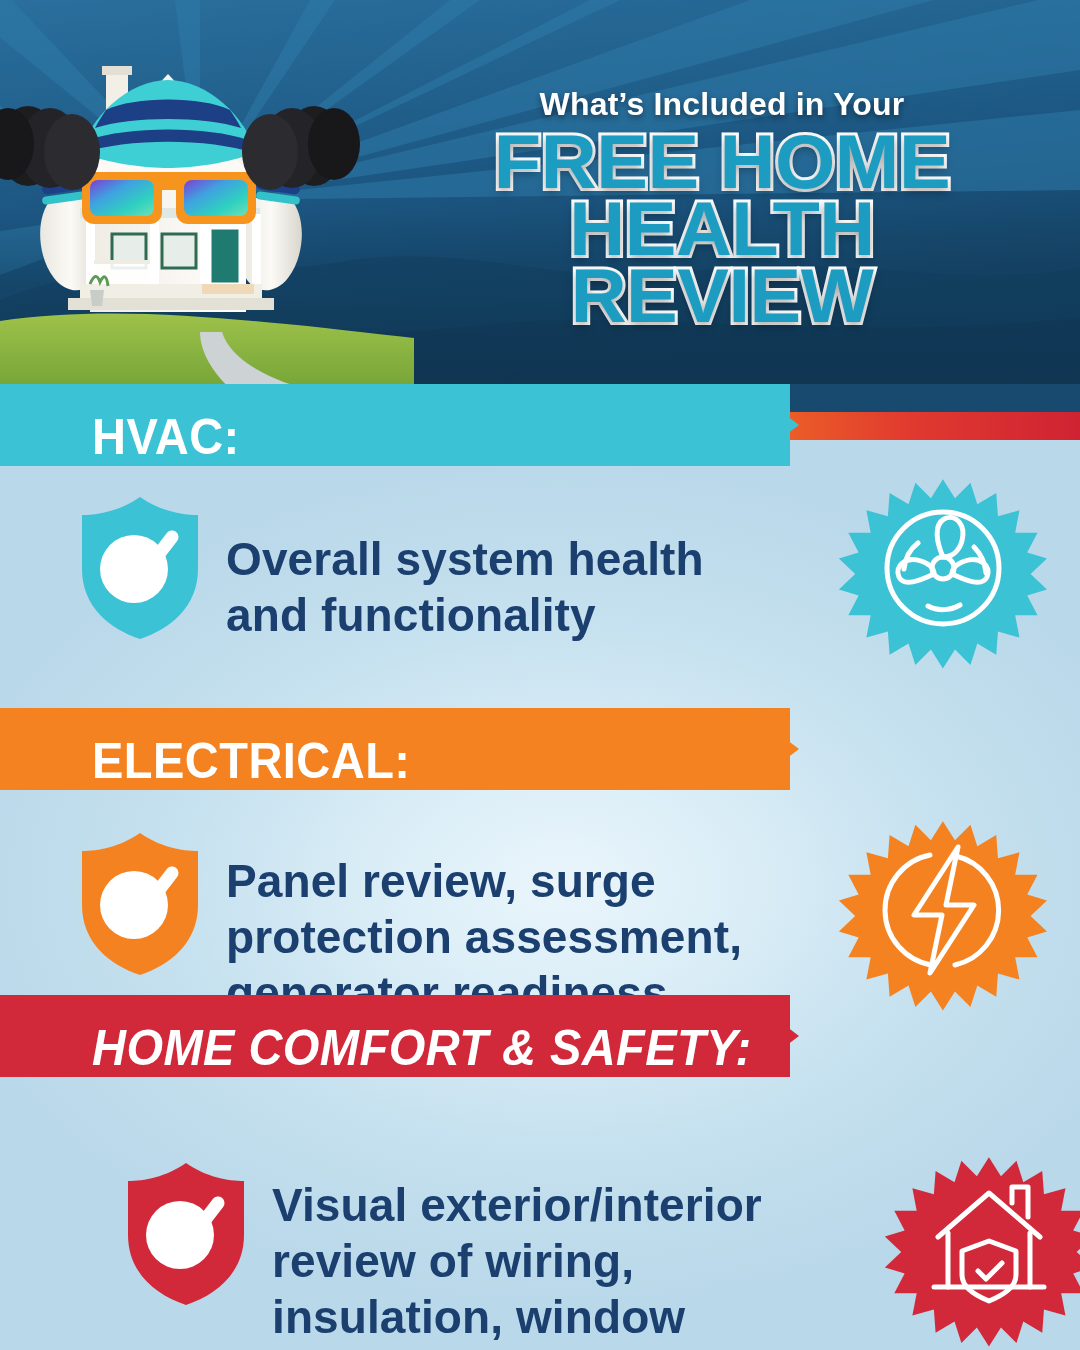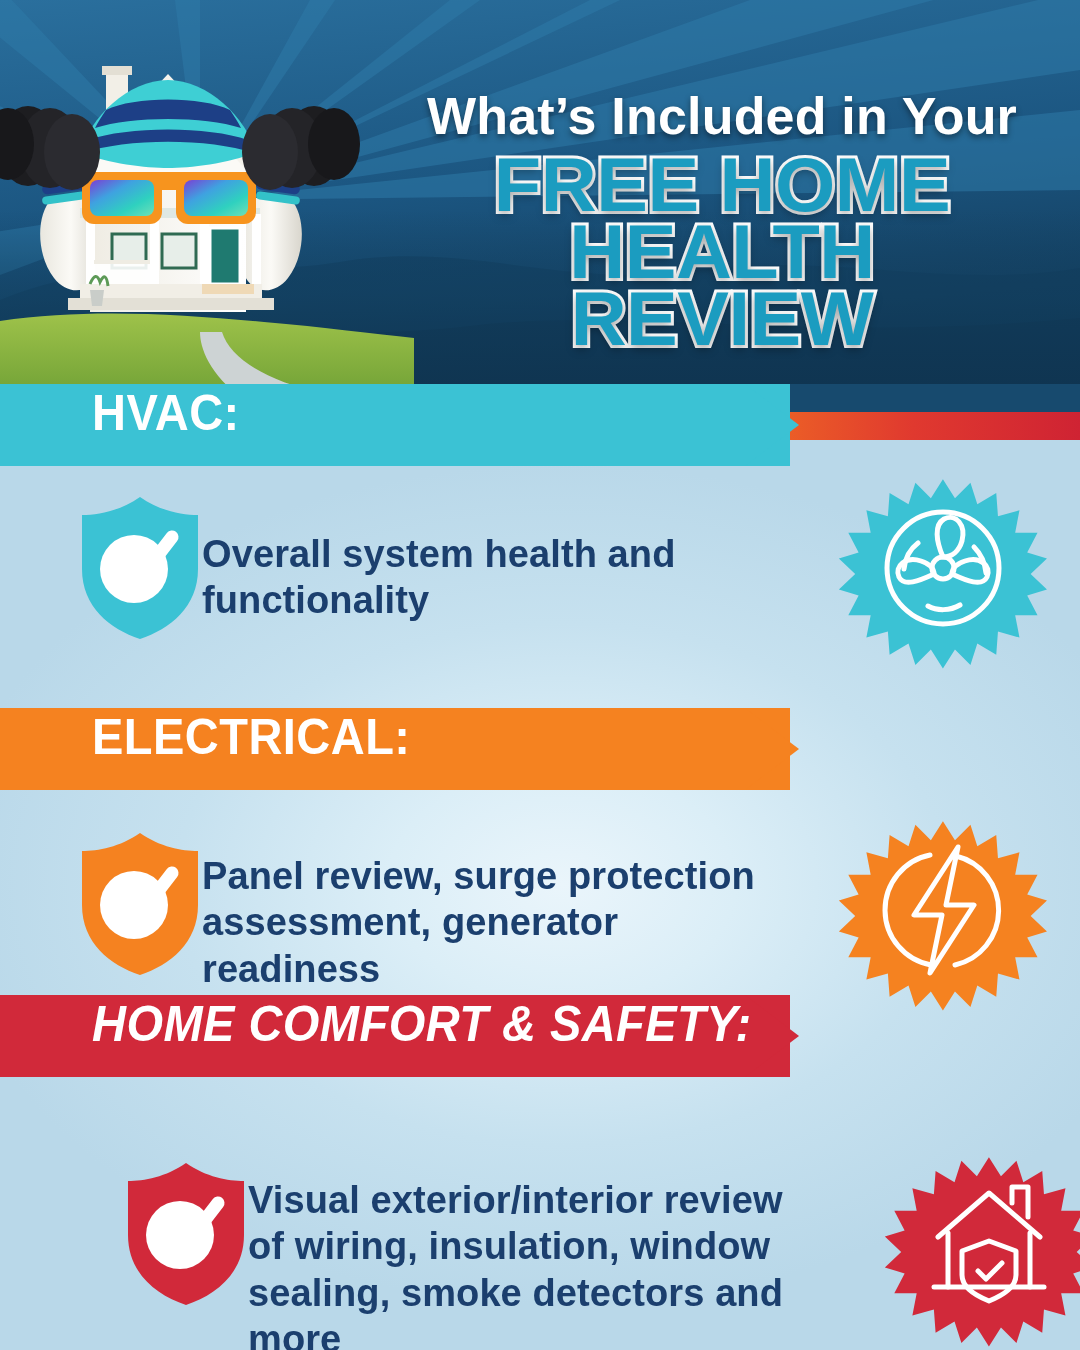--- a/index.html
+++ b/index.html
@@ -22,21 +22,21 @@
     background:linear-gradient(175deg,#1d5d89 0%,#1b5580 40%,#17486d 72%,#123a58 100%);}
   .hero-rays{position:absolute;left:0;top:0;width:1080px;height:400px;}
   .hero-hills{position:absolute;left:0;bottom:0;width:1080px;height:190px;
     background:linear-gradient(180deg, rgba(21,74,110,0) 0%, rgba(18,63,95,.55) 45%, rgba(15,52,80,.85) 100%);}
   .hero-photo{position:absolute;left:-6px;top:22px;width:420px;height:378px;}
 
   
   .hero-titles{position:absolute;left:372px;top:86px;width:700px;text-align:center;}
   .kicker{
     font-family:"Liberation Sans", sans-serif;
-    font-weight:bold;font-size:52px;color:#ffffff;letter-spacing:.2px;
+    font-weight:bold;font-size:32px;color:#ffffff;letter-spacing:.2px;
     text-shadow:0 3px 6px rgba(0,0,0,.45);
     margin-bottom:6px;
   }
   .headline{
     font-family:"Liberation Sans Narrow","Liberation Sans", sans-serif;
     font-weight:bold;font-size:76px;line-height:.88;color:#1b9cc0;
     letter-spacing:-0.5px;
     transform:scaleX(1.02);
     -webkit-text-stroke:6px #ffffff;
     paint-order:stroke fill;
@@ -45,21 +45,21 @@
   .headline .l2{display:block;}
 
   
   .navy-band{position:absolute;left:560px;top:384px;width:520px;height:28px;background:#174a6e;}
   .fire-stripe{position:absolute;left:560px;top:412px;width:520px;height:28px;
     background:linear-gradient(90deg,#f58220 0%,#ef6a24 35%,#e0392f 68%,#cf2333 100%);}
   .fire-stripe:after{content:"";position:absolute;left:-1px;top:0;width:0;height:0;
     border-top:14px solid transparent;border-bottom:14px solid transparent;border-left:22px solid #bcdcec;}
 
   
-  .banner{position:absolute;left:0;height:82px;display:flex;align-items:flex-start;}
+  .banner{position:absolute;left:0;height:82px;display:flex;align-items:flex-end;}
   .banner .bar{position:absolute;left:0;top:0;height:82px;width:790px;}
   .banner .tip{position:absolute;left:745px;top:0;width:0;height:0;
     border-top:41px solid transparent;border-bottom:41px solid transparent;}
   .banner-label{
     position:relative;z-index:3;margin-left:92px;
     font-family:"Liberation Sans Narrow","Liberation Sans", sans-serif;
     font-weight:bold;font-size:50px;color:#ffffff;letter-spacing:.5px;
     transform:scaleX(.94);transform-origin:left center;
     white-space:nowrap;
   }
@@ -73,23 +73,23 @@
   #banner-safety .bar{background:#d1293a;}
   #banner-safety .tip{border-left:54px solid #d1293a;}
 
   
   .row{position:absolute;left:0;width:1080px;display:flex;align-items:flex-start;}
   #row-hvac{top:495px;}
   #row-electrical{top:831px;}
   #row-safety{top:1161px;padding-left:46px;}
   .shield-wrap{width:124px;margin-left:78px;flex:0 0 auto;}
   .row-text{
-    max-width:560px;
+    margin-left:24px;max-width:560px;
     font-family:"Liberation Sans Narrow","Liberation Sans", sans-serif;
-    font-weight:bold;font-size:38px;line-height:1.22;color:#1b3f6e;
+    font-weight:bold;font-size:46px;line-height:1.22;color:#1b3f6e;
     letter-spacing:.1px;
   }
   #row-hvac .row-text{margin-top:36px;}
   #row-electrical .row-text{margin-top:22px;}
   #row-safety .row-text{margin-top:16px;}
   .badge-wrap{position:absolute;right:32px;top:-30px;width:210px;height:210px;}
   #row-hvac .badge-wrap{top:-32px;}
   #row-electrical .badge-wrap{top:-26px;}
   #row-safety .badge-wrap{top:-20px;}
 </style>

